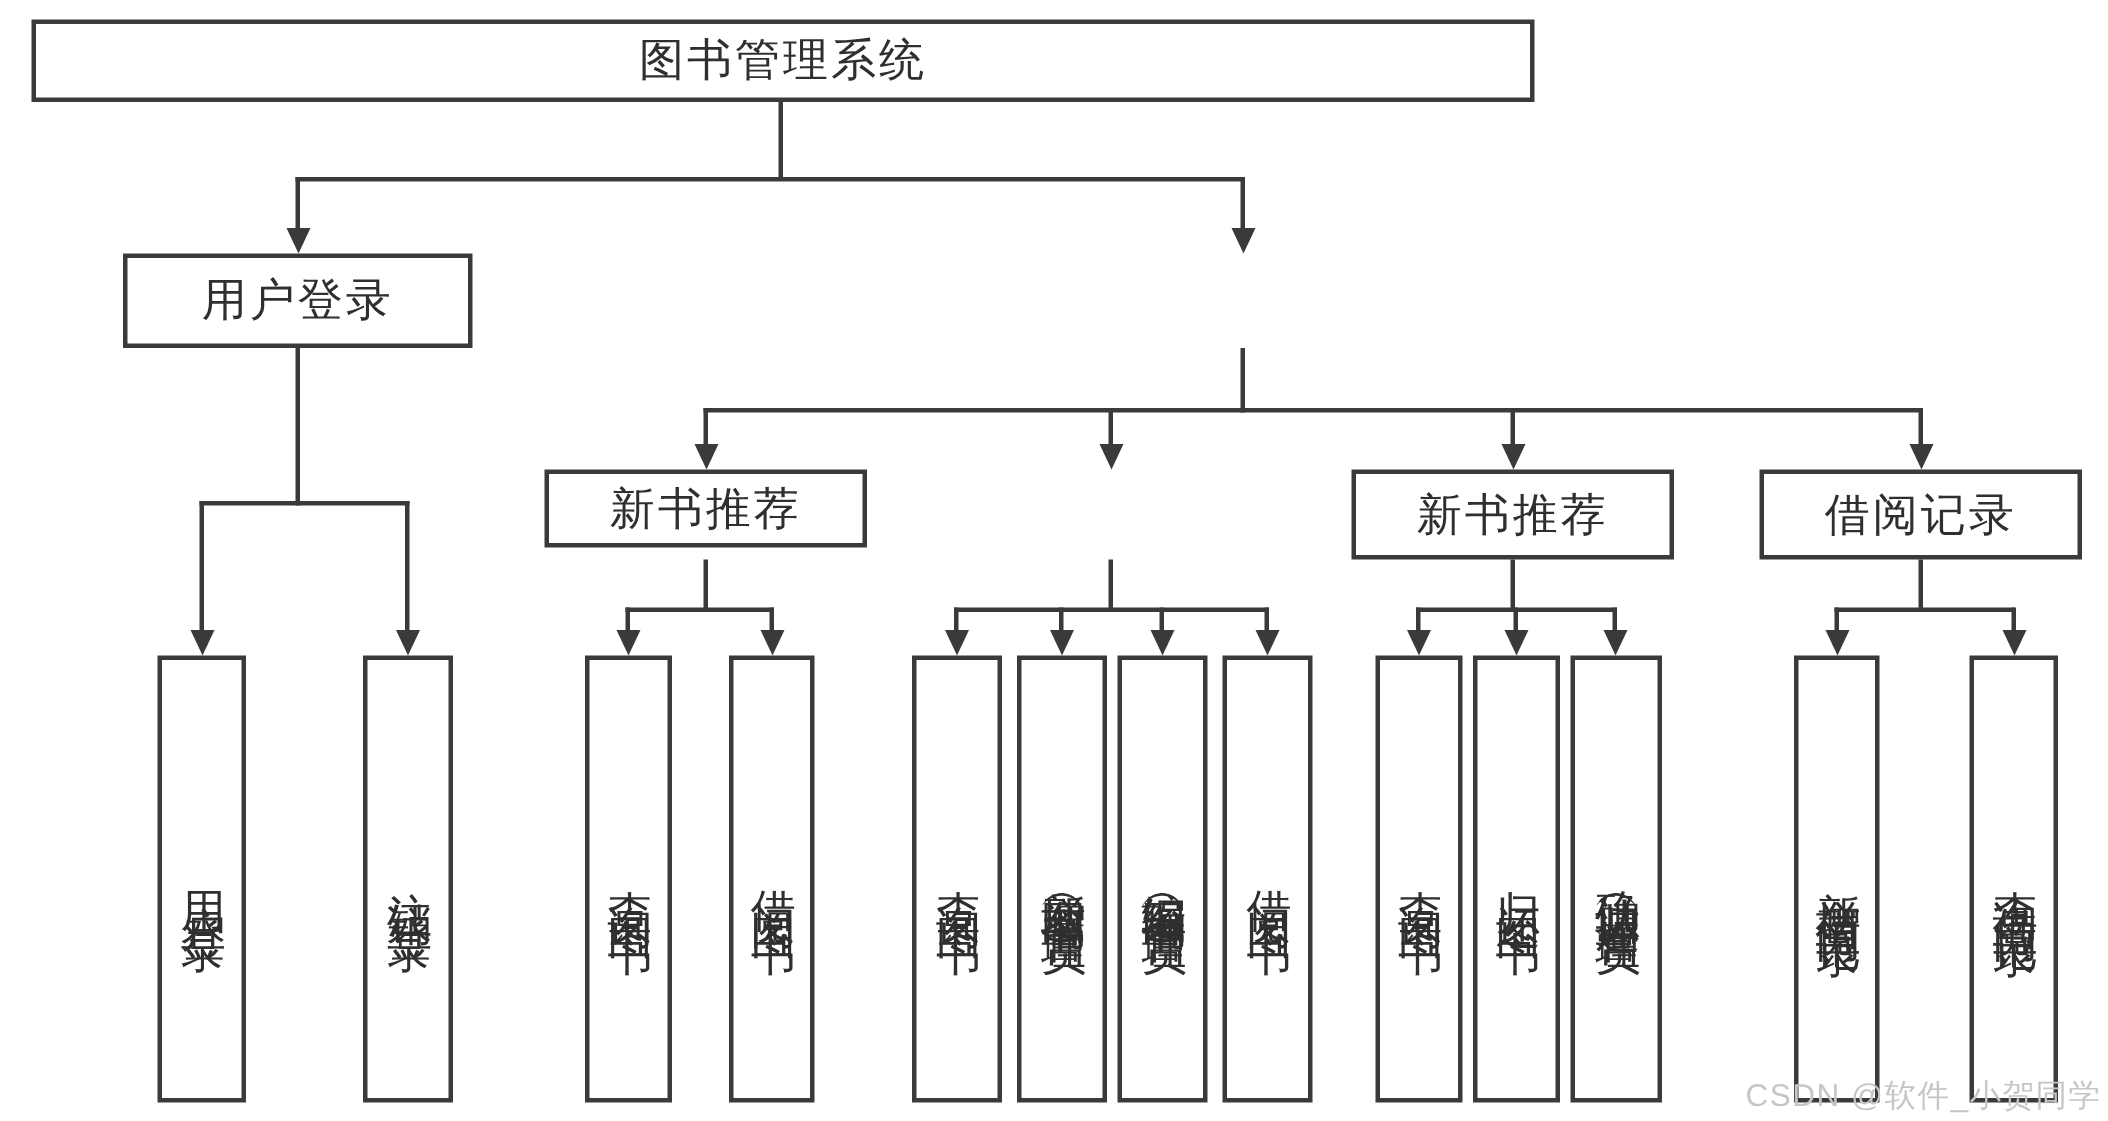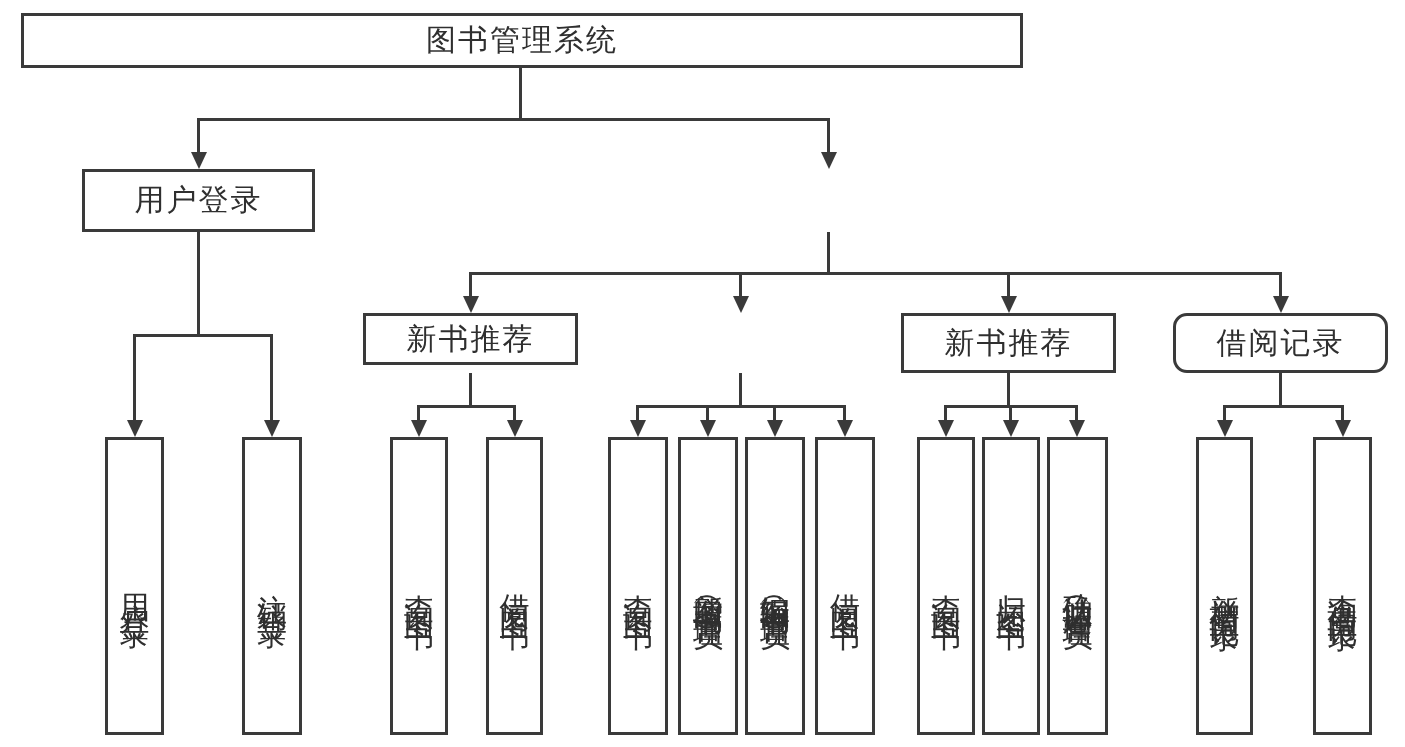--- a/index.html
+++ b/index.html
@@ -66,21 +66,21 @@
 
   <div class="box" style="left:363px; top:313px; width:215px; height:52px;">
     <span>新书推荐</span>
   </div>
 
 
   <div class="box" style="left:901px; top:313px; width:215px; height:60px;">
     <span>新书推荐</span>
   </div>
 
-  <div class="box" style="left:1173px; top:313px; width:215px; height:60px;border-radius:14px;">
+  <div class="box" style="left:1173px; top:313px; width:215px; height:60px;">
     <span>借阅记录</span>
   </div>
 
   <div class="box" style="left:105px; top:437px; width:59px; height:298px;">
     <span class="vtext">用户登录</span>
   </div>
   <div class="box" style="left:242px; top:437px; width:60px; height:298px;">
     <span class="vtext">注销登录</span>
   </div>
 
@@ -173,14 +173,15 @@
   <div class="vline" style="left:1075px; top:405px; width:3px; height:16px;"></div>
   <div class="ahead" style="left:1068.5px; top:420px;"></div>
 
   <div class="vline" style="left:1279px; top:373px; width:3px; height:35px;"></div>
   <div class="hline" style="left:1223px; top:405px; width:120px; height:3px;"></div>
   <div class="vline" style="left:1223px; top:405px; width:3px; height:16px;"></div>
   <div class="ahead" style="left:1216.5px; top:420px;"></div>
   <div class="vline" style="left:1341px; top:405px; width:3px; height:16px;"></div>
   <div class="ahead" style="left:1334.5px; top:420px;"></div>
 
+  <div class="watermark">CSDN @软件_小贺同学</div>
 
 </div>
 
 </body></html>

